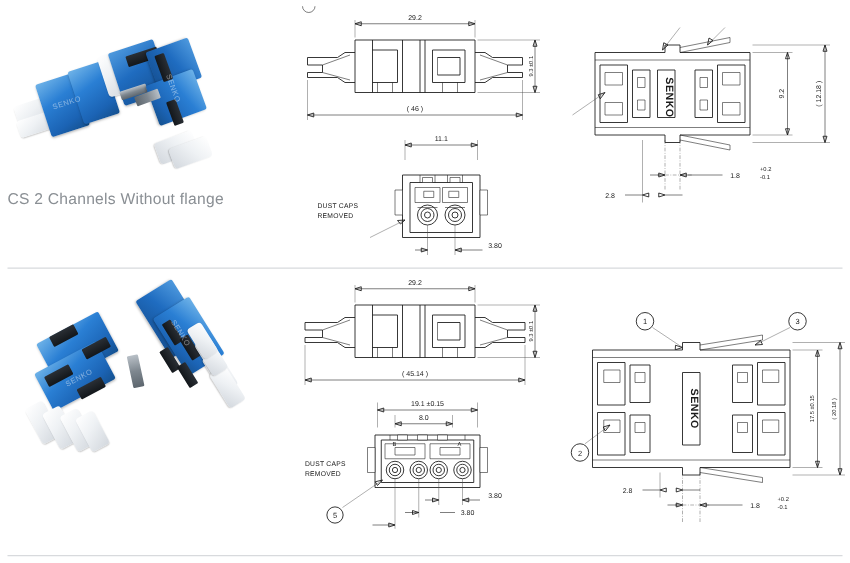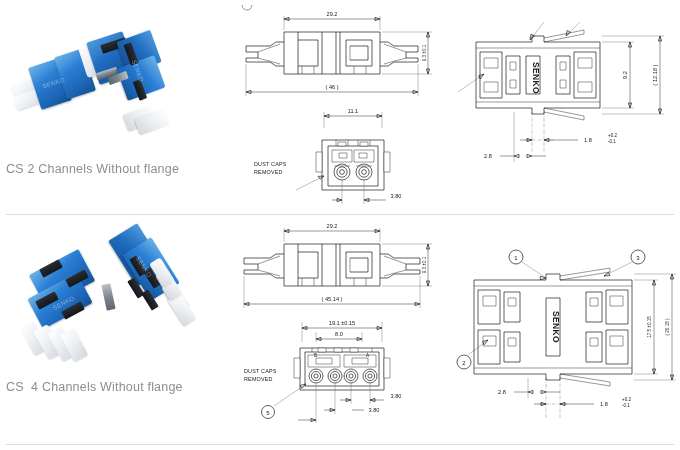--- a/index.html
+++ b/index.html
@@ -58,21 +58,21 @@
     overflow: hidden;
   }
   .caption {
     position: absolute;
     left: 6px;
     font-size: 12.5px;
     color: #8a8f94;
     letter-spacing: 0.2px;
     white-space: pre;
   }
-  .caption-1 { top: 162px; }
+  .caption-1 { top: 152px; }
   .caption-2 { top: 380px; }
   .blue-body {
     position: absolute;
     background: linear-gradient(160deg, #6fb3e8 0%, #2a7fd4 38%, #1b63b4 78%, #15518f 100%);
     border-radius: 2px;
     box-shadow: 0 1px 2px rgba(0,0,0,0.28);
   }
   .blue-body.dark {
     background: linear-gradient(160deg, #4f9ade 0%, #1f6cc0 45%, #154f91 100%);
   }
@@ -400,21 +400,20 @@
         <div class="dark-slot" style="left:120px; top:40px; width:20px; height:8px; transform:rotate(58deg);"></div>
         <div class="dark-slot" style="left:134px; top:52px; width:20px; height:8px; transform:rotate(58deg);"></div>
         <div class="dark-slot" style="left:118px; top:62px; width:20px; height:8px; transform:rotate(58deg);"></div>
         <div class="dark-slot" style="left:132px; top:74px; width:20px; height:8px; transform:rotate(58deg);"></div>
         <div class="white-boot" style="left:152px; top:68px; width:32px; height:15px; transform:rotate(58deg);"></div>
         <div class="white-boot" style="left:158px; top:80px; width:32px; height:15px; transform:rotate(58deg);"></div>
         <div class="white-boot" style="left:146px; top:56px; width:30px; height:14px; transform:rotate(58deg);"></div>
         <div class="white-boot" style="left:140px; top:44px; width:28px; height:13px; transform:rotate(58deg);"></div>
         <div class="senko-emboss" style="left:124px; top:42px; transform:rotate(58deg);">SENKO</div>
       </div>
-      <div class="caption caption-2" style="top:162px;">CS  4 Channels Without flange</div>
     </div>
 
     <div class="draw-cell draw-mid">
       <svg class="dwg" width="222" height="215" viewBox="0 0 222 215">
 
         <g>
           <path class="fillw" d="M 48 26 L 144 26 L 144 68 L 48 68 Z"></path>
           <path class="ln" d="M 62 26 L 62 68"></path>
           <path class="ln" d="M 86 26 L 86 68"></path>
           <path class="ln" d="M 100 26 L 100 68"></path>

